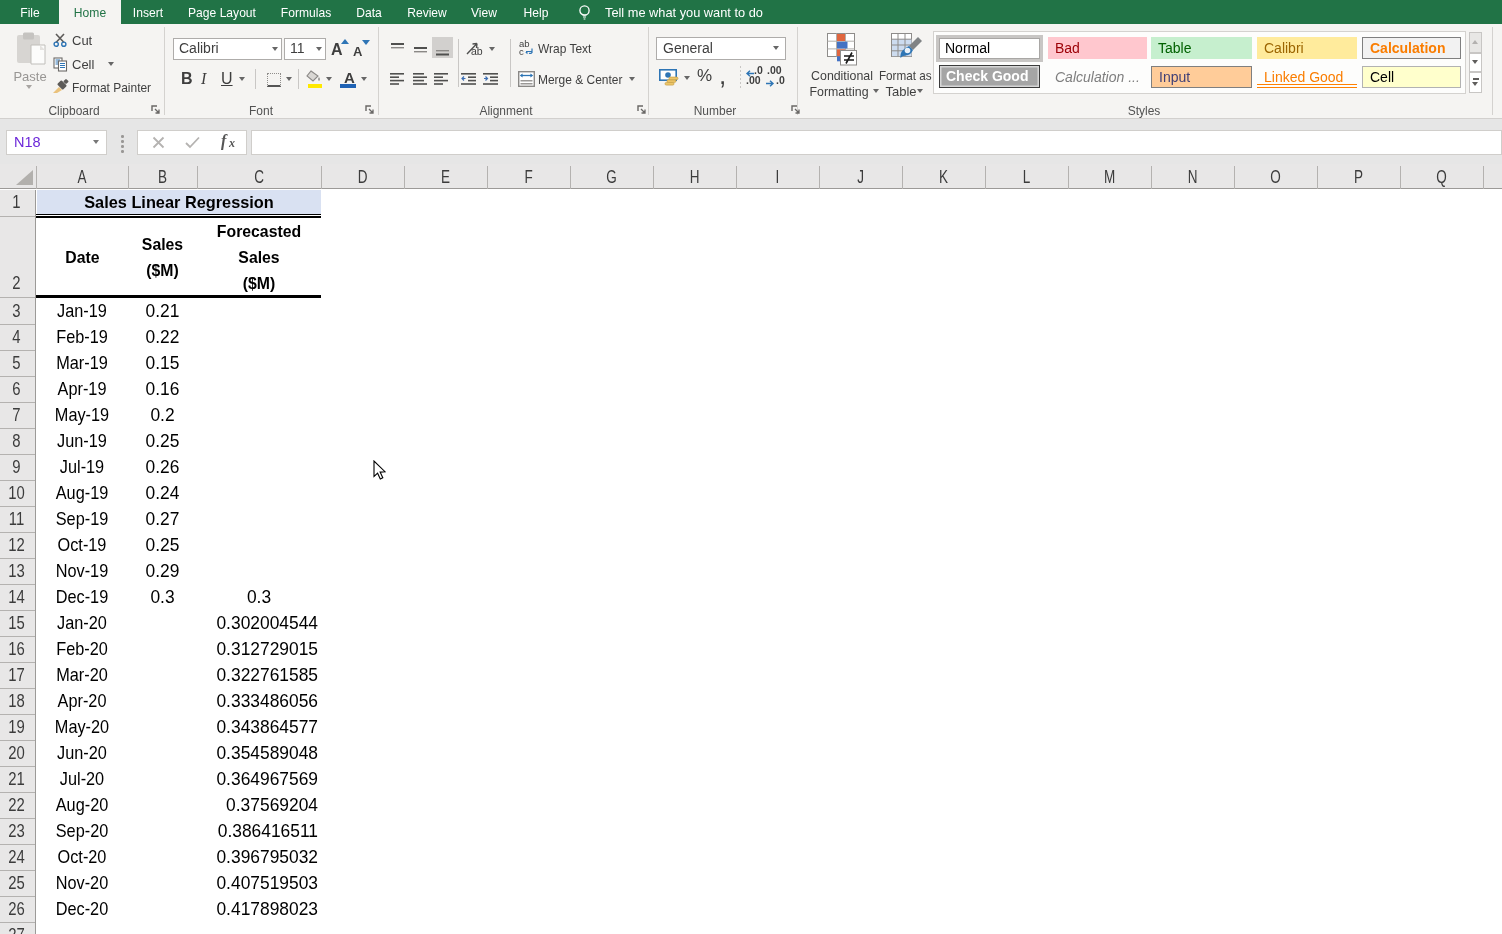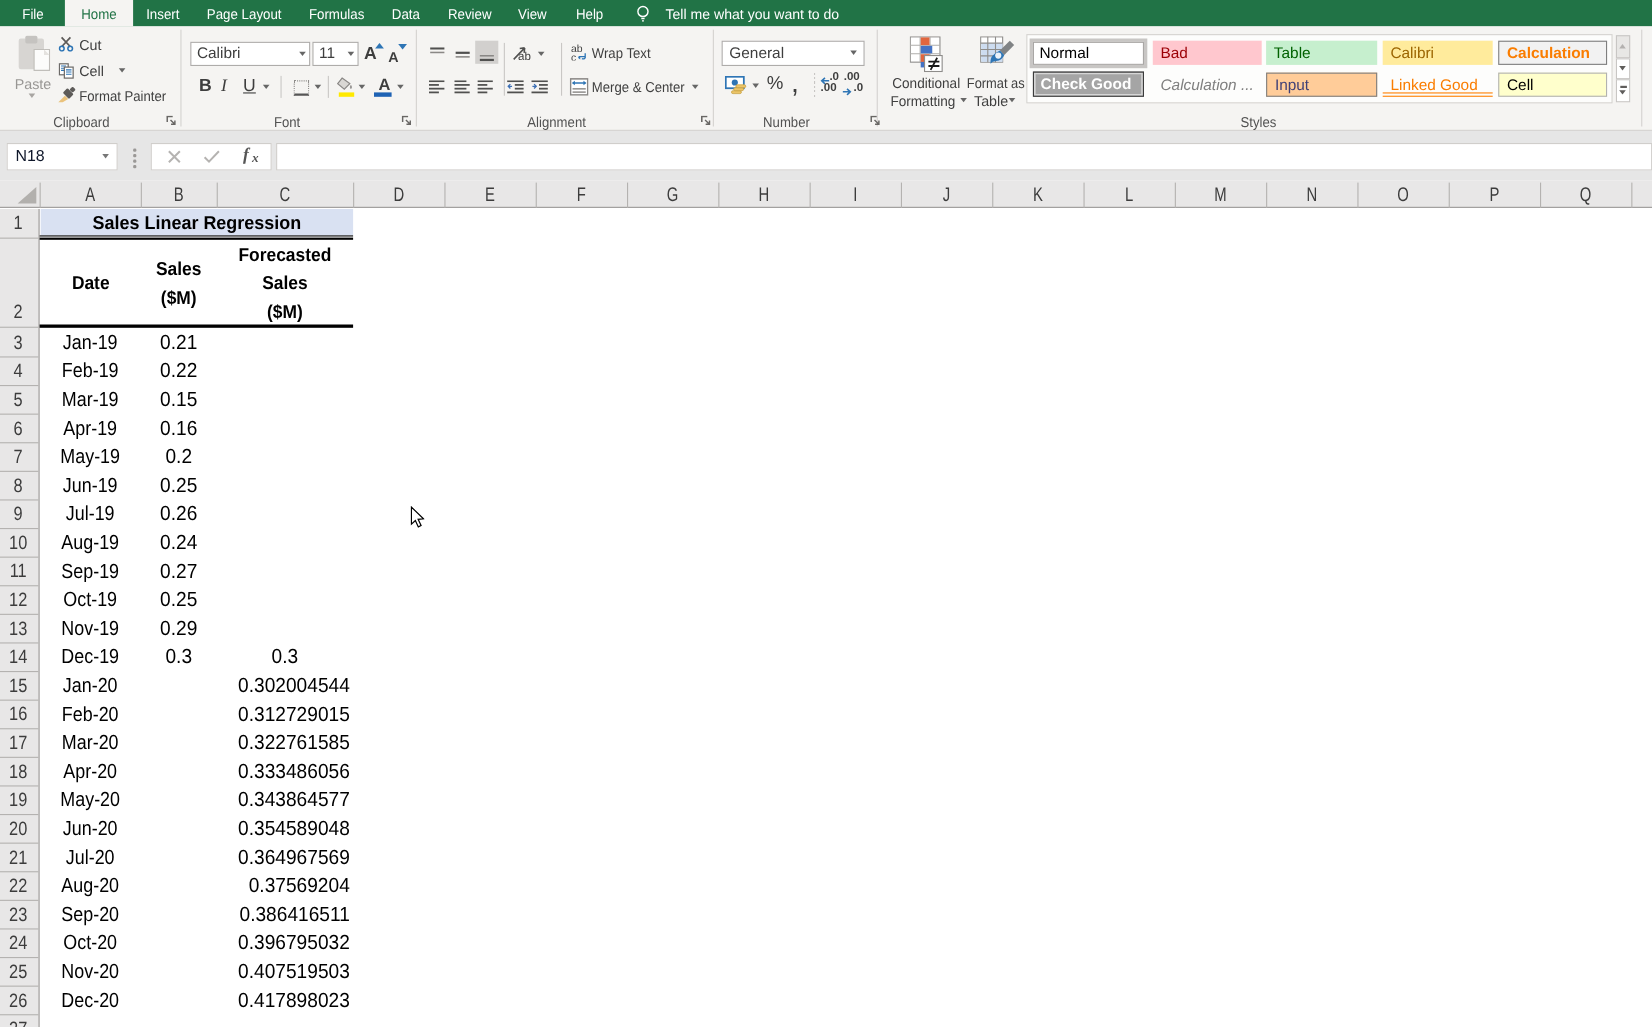--- a/index.html
+++ b/index.html
@@ -244,21 +244,21 @@
 <div class="ab" style="left:1469px;top:32px;width:13px;height:21px;background:#e8e7e5;border:1px solid #c8c6c4;"></div>
 <div class="ab" style="left:1469px;top:53px;width:13px;height:19px;background:#fff;border:1px solid #c8c6c4;"></div>
 <div class="ab" style="left:1469px;top:72px;width:13px;height:21px;background:#fff;border:1px solid #c8c6c4;"></div>
 <div class="ab" style="left:1472px;top:40px;width:0;height:0;border-left:3.5px solid transparent;border-right:3.5px solid transparent;border-bottom:4.5px solid #b3b1af;"></div>
 <div class="ab" style="left:1472px;top:60px;width:0;height:0;border-left:3.5px solid transparent;border-right:3.5px solid transparent;border-top:4.5px solid #5f5d5b;"></div>
 <div class="ab" style="left:1472.5px;top:78px;width:6.5px;height:1.6px;background:#5f5d5b;"></div>
 <div class="ab" style="left:1472px;top:82px;width:0;height:0;border-left:3.5px solid transparent;border-right:3.5px solid transparent;border-top:4.5px solid #5f5d5b;"></div>
 <div class="glbl" style="left:1114px;top:103px;width:60px;">Styles</div>
 <div class="ab" style="left:0;top:119px;width:1502px;height:45px;background:#e6e6e6;"></div>
 <div class="ab" style="left:6px;top:130px;width:101px;height:25px;background:#fff;border:1px solid #d0cecb;"></div>
-<div class="ab" style="left:14px;top:130px;height:43px;line-height:25px;font-size:14.5px;color:#0f172a;">N18</div>
+<div class="ab" style="left:14px;top:130px;height:43px;line-height:25px;font-size:14.5px;color:#6d28d9;">N18</div>
 <div class="dd" style="left:93px;top:140px;border-top-color:#777;"></div>
 <div class="ab" style="left:121px;top:135px;width:2.5px;height:2.5px;border-radius:50%;background:#9a9896;box-shadow:0 5px 0 #9a9896,0 10px 0 #9a9896,0 15px 0 #9a9896;"></div>
 <div class="ab" style="left:137px;top:130px;width:110px;height:25px;background:#fff;border:1px solid #d0cecb;"></div>
 <svg class="ab" style="left:152px;top:136px;" width="13" height="13" viewBox="0 0 13 13">
 <path d="M1.5 1.5 L11.5 11.5 M11.5 1.5 L1.5 11.5" stroke="#b5b3b1" stroke-width="1.8"></path>
   </svg>
 <svg class="ab" style="left:185px;top:136px;" width="15" height="13" viewBox="0 0 15 13">
 <path d="M1 7 L5 11 L14 1.5" stroke="#b5b3b1" stroke-width="1.8" fill="none"></path>
   </svg>
 <div class="ab" style="left:221px;top:132px;font-size:16px;font-style:italic;font-family:'Liberation Serif',serif;color:#555;font-weight:bold;">f</div>

